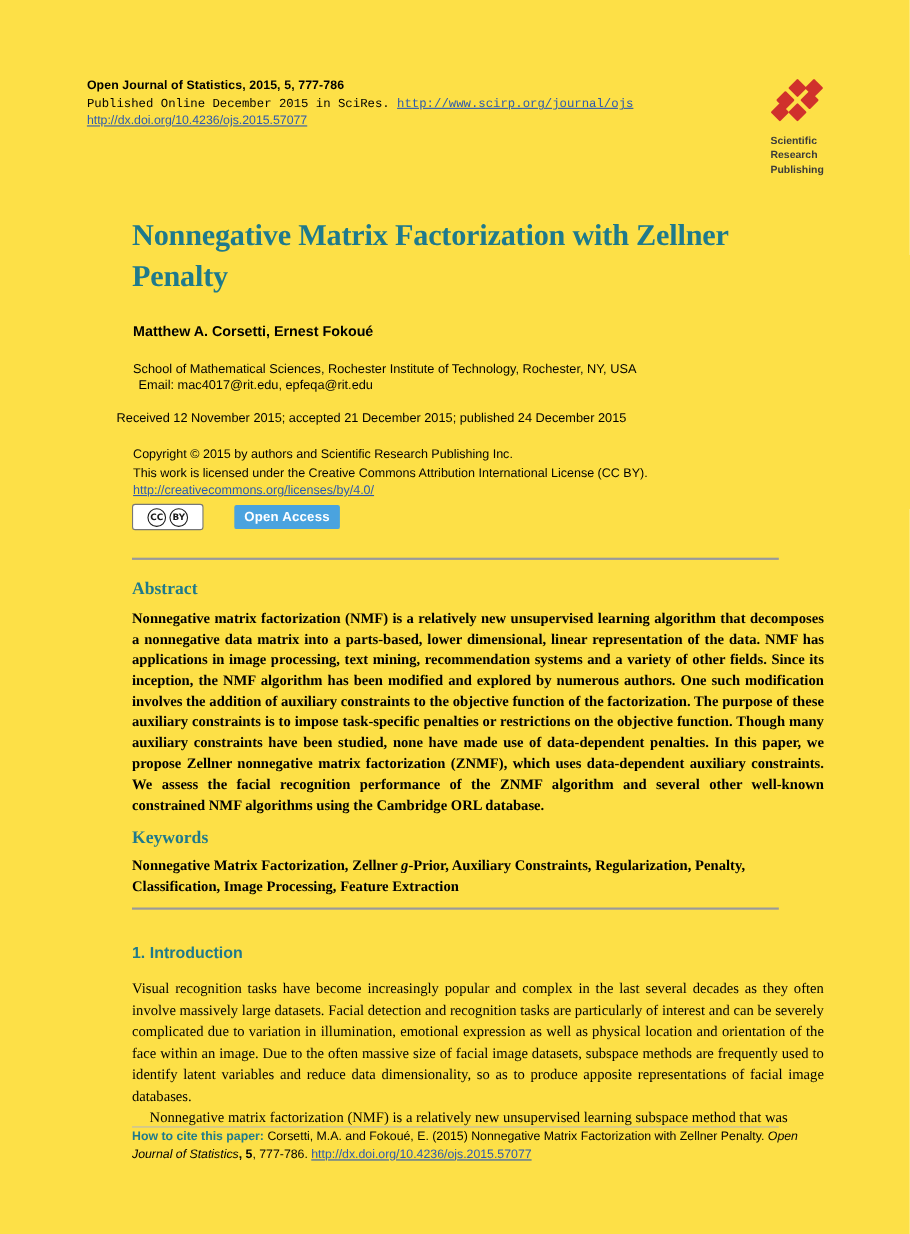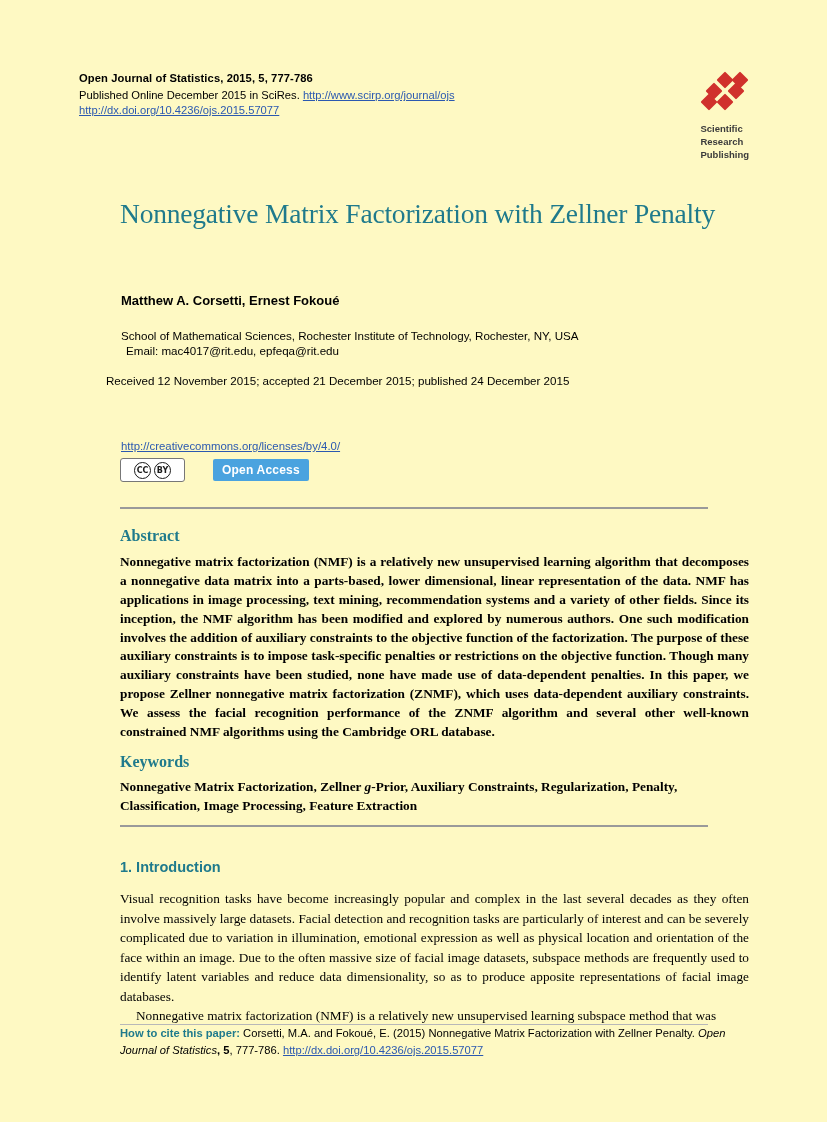--- a/index.html
+++ b/index.html
@@ -13,40 +13,41 @@
     font-family: "Liberation Sans", sans-serif;
     color: #000000;
     position: relative;
     overflow: hidden;
   }
   .page {
     position: absolute;
     left: 0; top: 0;
     width: 827px;
     height: 1122px;
-    background: #fef9c3;
+    background: #fde047;
   }
 
   
   .header {
     position: absolute;
     left: 79px;
     top: 72px;
     width: 670px;
   }
   .journal-line {
     font-size: 11.2px;
     font-weight: bold;
     color: #000;
     letter-spacing: 0.1px;
   }
   .pub-line {
     font-size: 11.2px;
     margin-top: 5px;
     color: #000;
+    font-family: Liberation Mono, monospace;
   }
   .doi-line {
     font-size: 11.2px;
     margin-top: 3px;
   }
   a.link {
     color: #2b59b0;
     text-decoration: underline;
   }
 
@@ -81,21 +82,21 @@
   }
 
   
   .title {
     position: absolute;
     left: 120px;
     top: 196px;
     width: 600px;
     font-family: "Liberation Serif", serif;
     font-size: 27.5px;
-    font-weight: normal;
+    font-weight: bold;
     color: #1f7a8c;
     line-height: 1.33;
     letter-spacing: -0.2px;
   }
 
   
   .authors {
     position: absolute;
     left: 121px;
     top: 293px;
@@ -311,20 +312,24 @@
     </div>
   </div>
 
   <div class="title">Nonnegative Matrix Factorization with Zellner Penalty</div>
 
   <div class="authors">Matthew A. Corsetti, Ernest Fokoué</div>
   <div class="affiliation">School of Mathematical Sciences, Rochester Institute of Technology, Rochester, NY, USA</div>
   <div class="email">Email: mac4017@rit.edu, epfeqa@rit.edu</div>
   <div class="dates">Received 12 November 2015; accepted 21 December 2015; published 24 December 2015</div>
 
+  <div class="copyright">
+    <div>Copyright © 2015 by authors and Scientific Research Publishing Inc.</div>
+    <div>This work is licensed under the Creative Commons Attribution International License (CC BY).</div>
+  </div>
   <div class="cc-link-row">
     <a class="link" href="#">http://creativecommons.org/licenses/by/4.0/</a>
   </div>
 
   <div class="badge-row">
     <div class="cc-badge">
       <div class="cc-circle">CC</div>
       <div class="cc-circle">BY</div>
     </div>
     <div class="oa-badge">Open Access</div>

